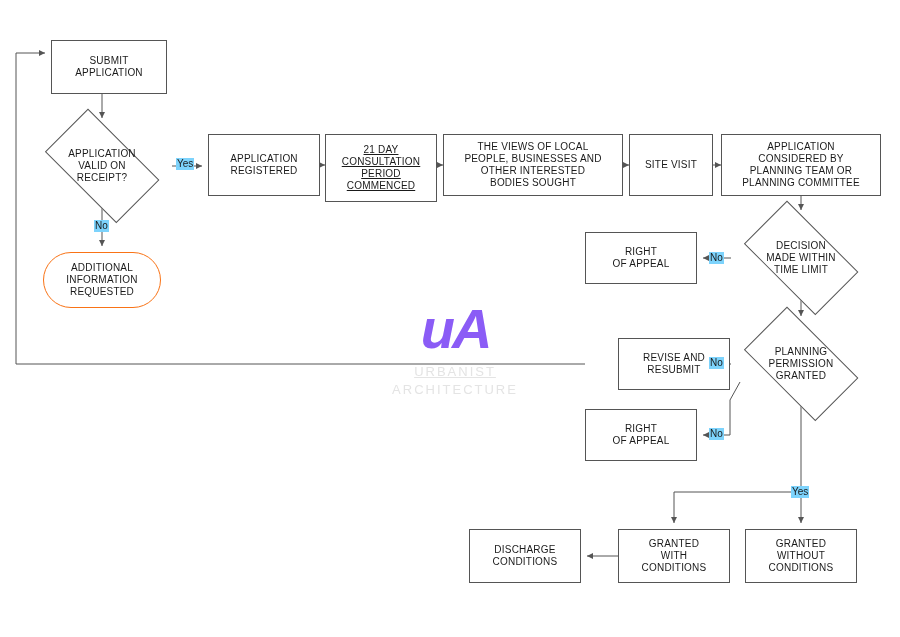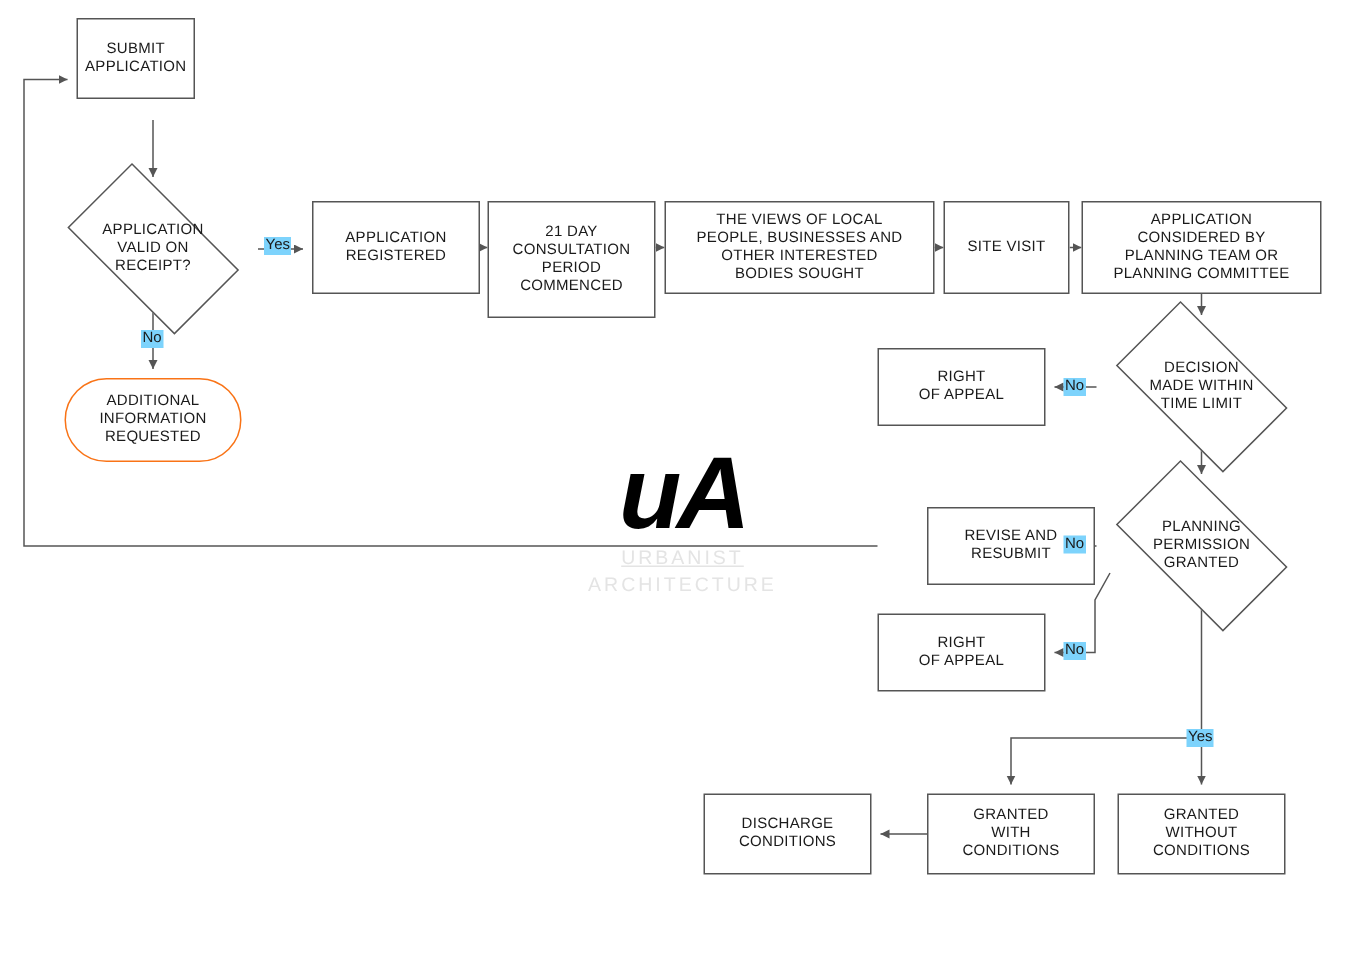--- a/index.html
+++ b/index.html
@@ -82,26 +82,26 @@
     width: 150px;
     height: 110px;
     display: flex;
     flex-direction: column;
     align-items: center;
     justify-content: flex-start;
     color: #e2e2e2;
     user-select: none;
   }
   .watermark .wm-mark {
-    font-size: 68px;
+    font-size: 56px;
     line-height: 58px;
     font-weight: bold;
     font-style: italic;
     letter-spacing: -3px;
-    color: #000000;
+    color: #8b5cf6;
   }
   .watermark .wm-l1 {
     font-size: 13px;
     letter-spacing: 2px;
     margin-top: 6px;
     color: #e4e4e4;
     text-decoration: underline;
   }
   .watermark .wm-l2 {
     font-size: 13px;
@@ -170,21 +170,21 @@
       <path d="M801,492 L801,523" marker-end="url(#arrow)"></path>
 
       <path d="M801,492 L674,492 L674,523" marker-end="url(#arrow)"></path>
 
       <path d="M618,556 L587,556" marker-end="url(#arrow)"></path>
 
       <path d="M585,364 L16,364 L16,53 L45,53" marker-end="url(#arrow)"></path>
     </g>
   </svg>
 
-  <div class="node rect" style="left:51px; top:12px; width:79px; height:54px;">
+  <div class="node rect" style="left:51px; top:40px; width:116px; height:54px;">
     <span>SUBMIT
 APPLICATION</span>
   </div>
 
   <div class="node diamond" style="left:32px; top:124px; width:140px; height:84px;">
     <span class="dia-shape"></span>
     <span class="dia-label">APPLICATION
 VALID ON
 RECEIPT?</span>
   </div>
@@ -193,21 +193,21 @@
     <span>ADDITIONAL
 INFORMATION
 REQUESTED</span>
   </div>
 
   <div class="node rect" style="left:208px; top:134px; width:112px; height:62px;">
     <span>APPLICATION
 REGISTERED</span>
   </div>
 
-  <div class="node rect" style="left:325px; top:134px; width:112px; height:78px;">
+  <div class="node rect" style="left:325px; top:134px; width:112px; height:68px;text-decoration:underline;">
     <span>21 DAY
 CONSULTATION
 PERIOD
 COMMENCED</span>
   </div>
 
   <div class="node rect" style="left:443px; top:134px; width:180px; height:62px;">
     <span>THE VIEWS OF LOCAL
 PEOPLE, BUSINESSES AND
 OTHER INTERESTED

